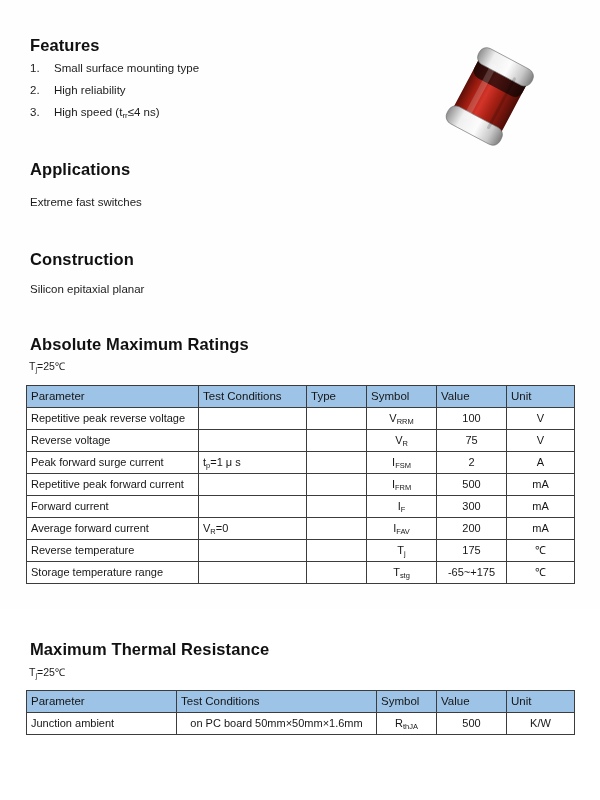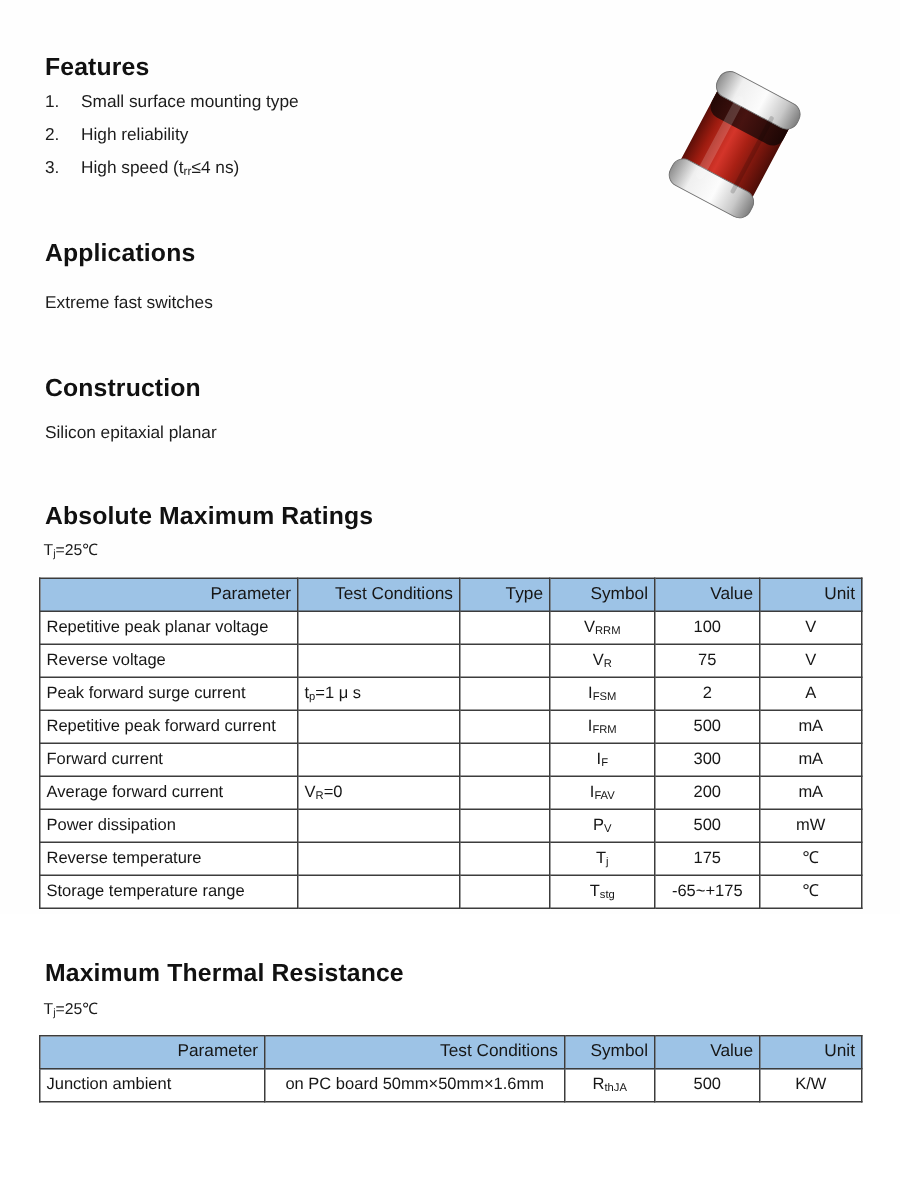--- a/index.html
+++ b/index.html
@@ -91,21 +91,21 @@
   table.dt th, table.dt td {
     border: 1px solid #3c3c3c;
     font-weight: normal;
     font-size: 11px;
     color: #161616;
     padding: 0 4px;
     line-height: 1.1;
   }
   table.dt th {
     background: #9dc3e6;
-    text-align: right;
+    text-align: left;
     height: 21px;
     font-size: 11.5px;
   }
   table.dt td { height: 21px; }
   td.c { text-align: center; }
   td.l { text-align: left; padding-left: 6px; }
 
   
   #tbl-ratings { left: 26px; top: 385px; width: 548px; }
   
@@ -195,21 +195,21 @@
         <th>Parameter</th>
         <th>Test Conditions</th>
         <th>Type</th>
         <th>Symbol</th>
         <th>Value</th>
         <th>Unit</th>
       </tr>
     </thead>
     <tbody>
       <tr>
-        <td class="l">Repetitive peak planar voltage</td>
+        <td class="l">Repetitive peak reverse voltage</td>
         <td class="l"></td>
         <td class="c"></td>
         <td class="c"><span>V</span><sub>RRM</sub></td>
         <td class="c">100</td>
         <td class="c">V</td>
       </tr>
       <tr>
         <td class="l">Reverse voltage</td>
         <td class="l"></td>
         <td class="c"></td>
@@ -241,28 +241,20 @@
         <td class="c">300</td>
         <td class="c">mA</td>
       </tr>
       <tr>
         <td class="l">Average forward current</td>
         <td class="l"><span>V</span><sub>R</sub><span>=0</span></td>
         <td class="c"></td>
         <td class="c"><span>I</span><sub>FAV</sub></td>
         <td class="c">200</td>
         <td class="c">mA</td>
-      </tr>
-      <tr>
-        <td class="l">Power dissipation</td>
-        <td class="l"></td>
-        <td class="c"></td>
-        <td class="c"><span>P</span><sub>V</sub></td>
-        <td class="c">500</td>
-        <td class="c">mW</td>
       </tr>
       <tr>
         <td class="l">Reverse temperature</td>
         <td class="l"></td>
         <td class="c"></td>
         <td class="c"><span>T</span><sub>j</sub></td>
         <td class="c">175</td>
         <td class="c">℃</td>
       </tr>
       <tr>

